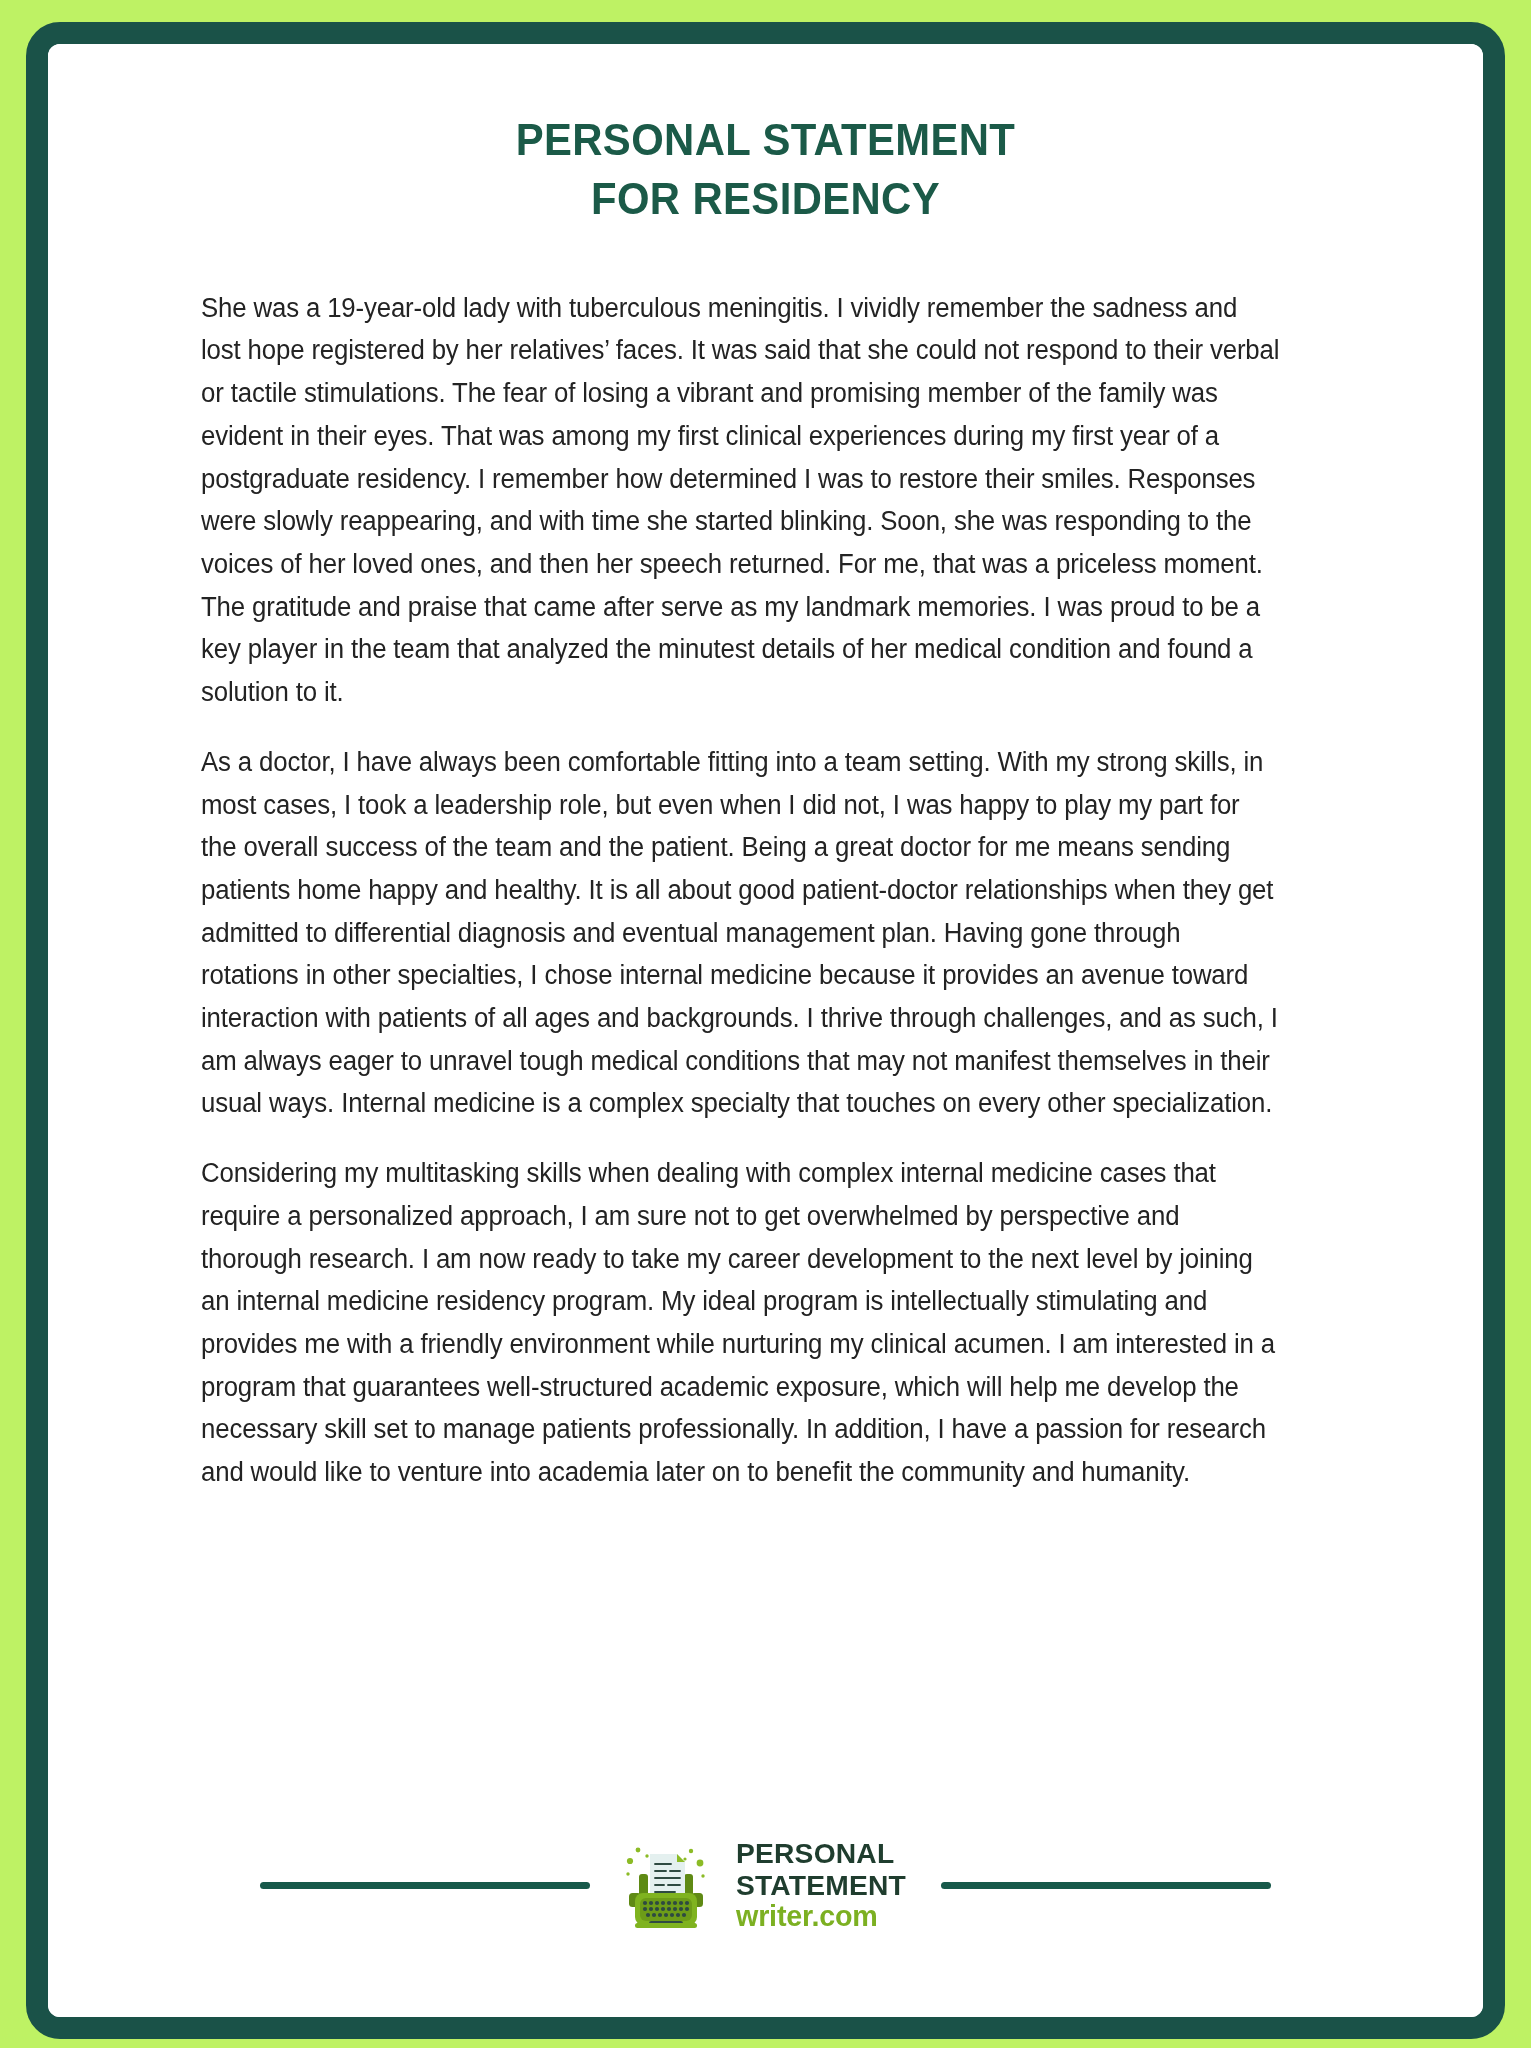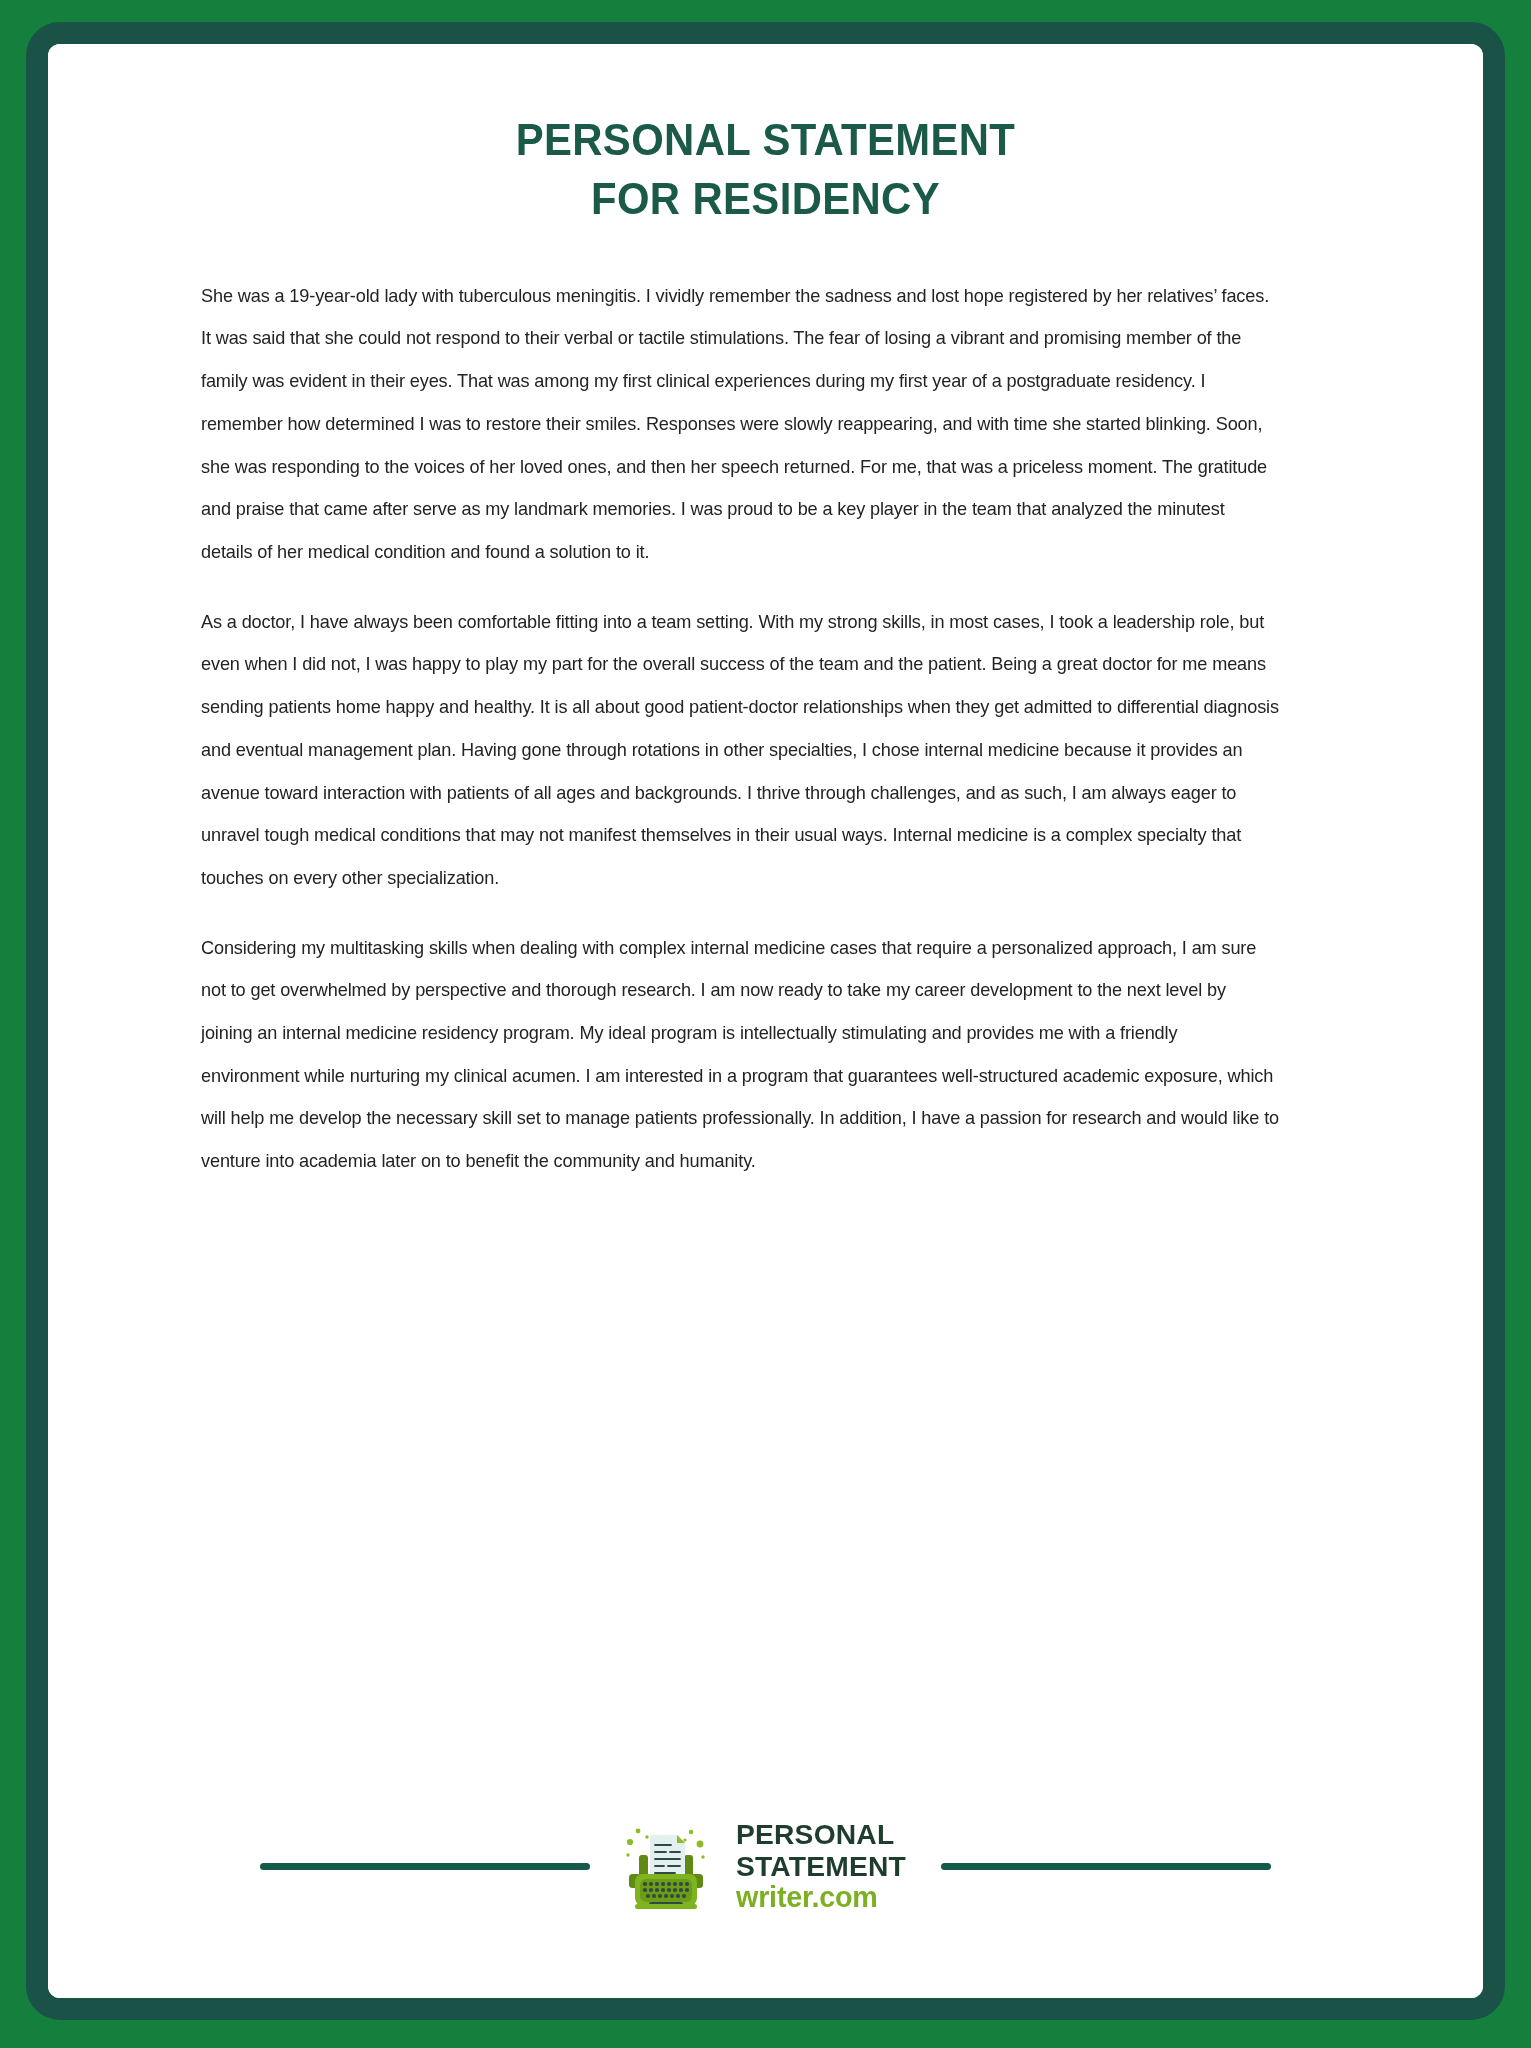--- a/index.html
+++ b/index.html
@@ -13,22 +13,22 @@
     font-family: "Liberation Sans", sans-serif;
     overflow: hidden;
   }
 
   
   .page-wrap {
     position: relative;
     width: 1531px;
     height: 2048px;
     box-sizing: border-box;
-    padding: 22px 26px 28px 26px;
-    background: #15803d;
+    padding: 22px 26px 9px 26px;
+    background: #bef264;
   }
   .page-frame {
     position: relative;
     width: 100%;
     height: 100%;
     box-sizing: border-box;
     border: 22px solid #1a5248;
     border-radius: 34px;
     background: #ffffff;
     overflow: hidden;
@@ -53,26 +53,26 @@
     letter-spacing: 0.4px;
     line-height: 1.32;
     transform: scaleX(0.93);
   }
   .doc-title .tline {
     display: block;
   }
 
   
   .doc-body {
-    margin: 0 auto;
+    margin: 12px auto;
     padding-top: 46px;
     width: 1130px;
     color: #232323;
     font-family: "Liberation Sans", sans-serif;
-    font-size: 19px;
+    font-size: 27px;
     line-height: 42.7px;
     text-align: left;
   }
   .doc-body p {
     margin: 0 0 27px 0;
     transform: scaleX(0.955);
     transform-origin: left center;
     letter-spacing: -0.15px;
   }
   .doc-body p:last-child { margin-bottom: 0; }

